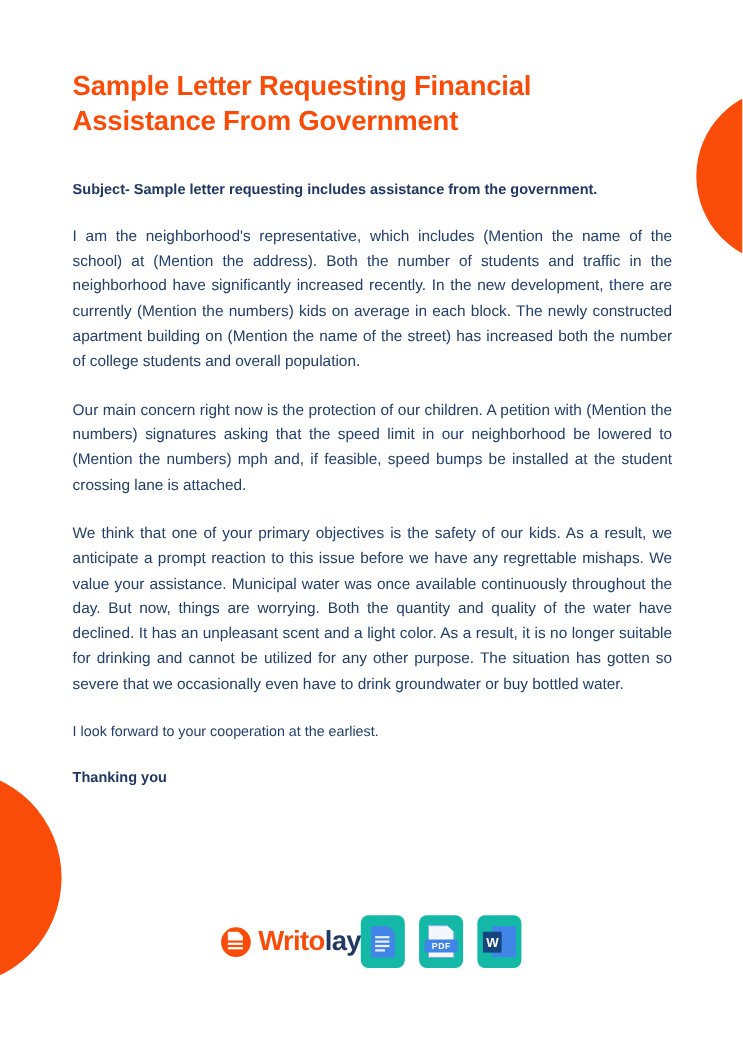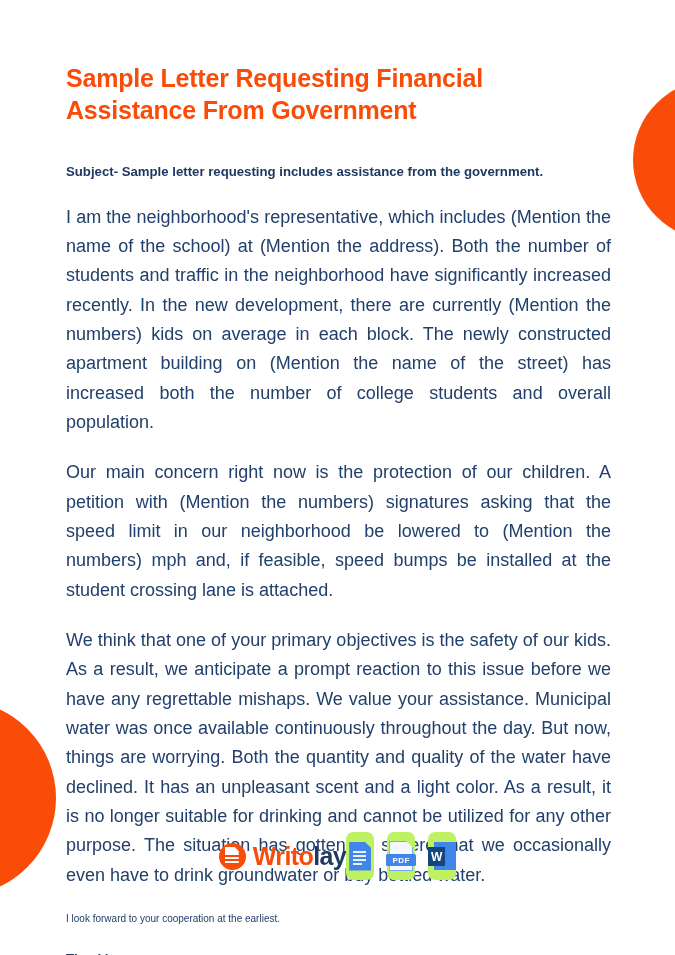--- a/index.html
+++ b/index.html
@@ -72,29 +72,29 @@
     font-weight: bold;
     line-height: 1.5;
     margin: 0;
   }
 
   .subject-line { margin-bottom: 21px; }
   .salutation   { margin-bottom: 24px; }
 
   .body-para {
     color: #22406b;
-    font-size: 18px;
+    font-size: 14px;
     line-height: 1.63;
     text-align: justify;
     margin: 0 0 21px 0;
   }
 
   .closing-line {
     color: #22406b;
-    font-size: 10px;
+    font-size: 13px;
     line-height: 1.63;
     text-align: left;
     margin: 0 0 22px 0;
   }
 
   .sign-off { margin-bottom: 0; }
 
   
   .footer {
     position: absolute;
@@ -151,24 +151,24 @@
   .brand-word .w-a { color: #fa4c09; }
   .brand-word .w-b { color: #1f3864; }
 
   .download-icons {
     display: flex;
     align-items: center;
     gap: 13px;
   }
 
   .dl-tile {
-    width: 28px;
+    width: 40px;
     height: 48px;
     border-radius: 7px;
-    background: #bef264;
+    background: #14b8a6;
     display: flex;
     align-items: center;
     justify-content: center;
     position: relative;
     cursor: pointer;
   }
 
   
   .gdoc {
     position: relative;

